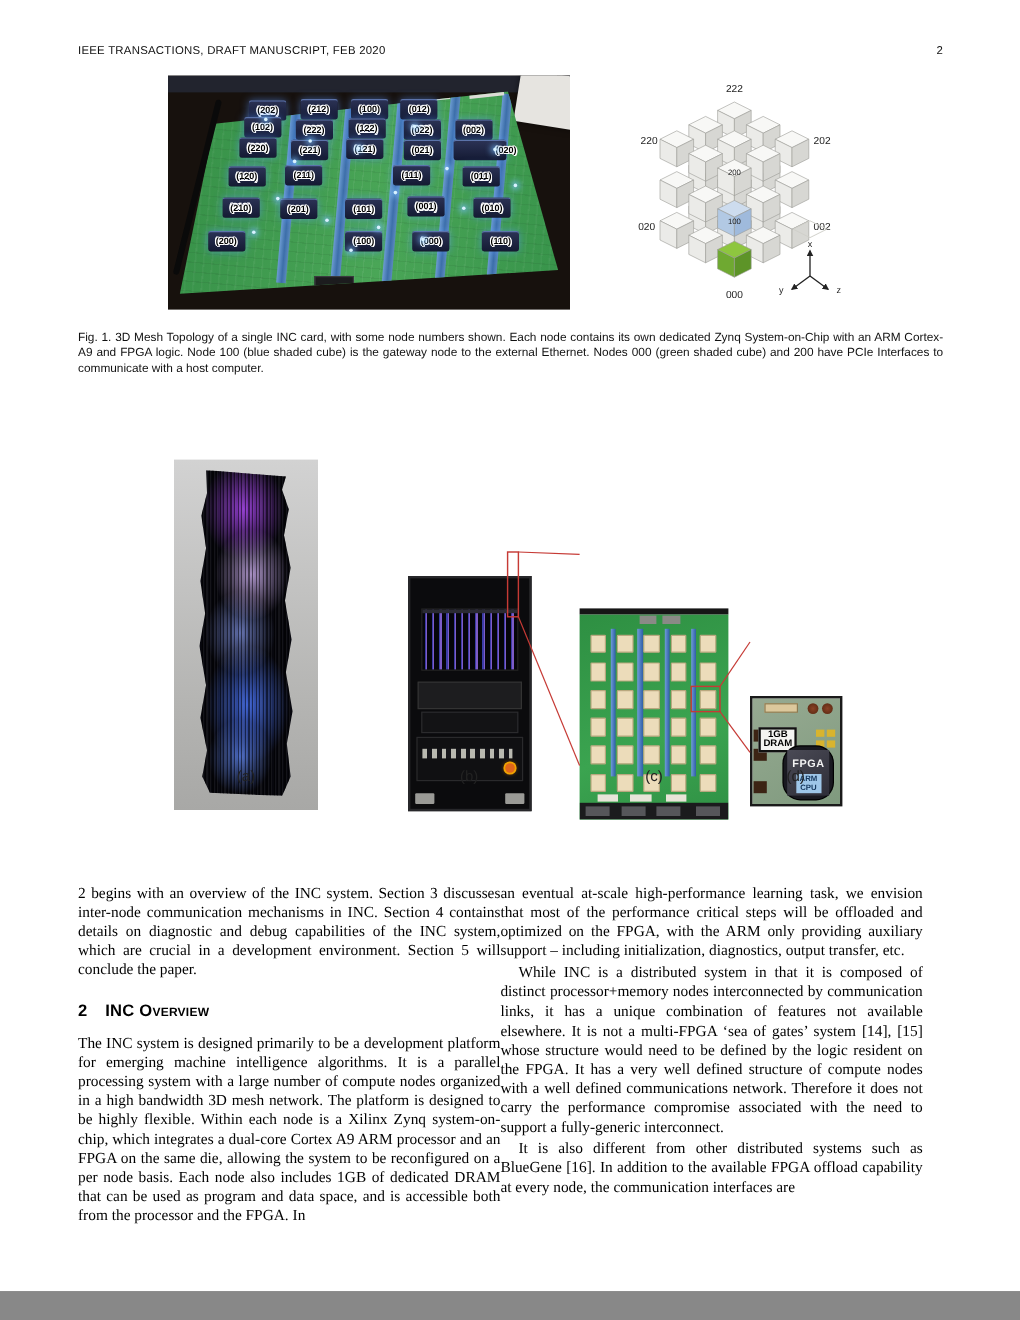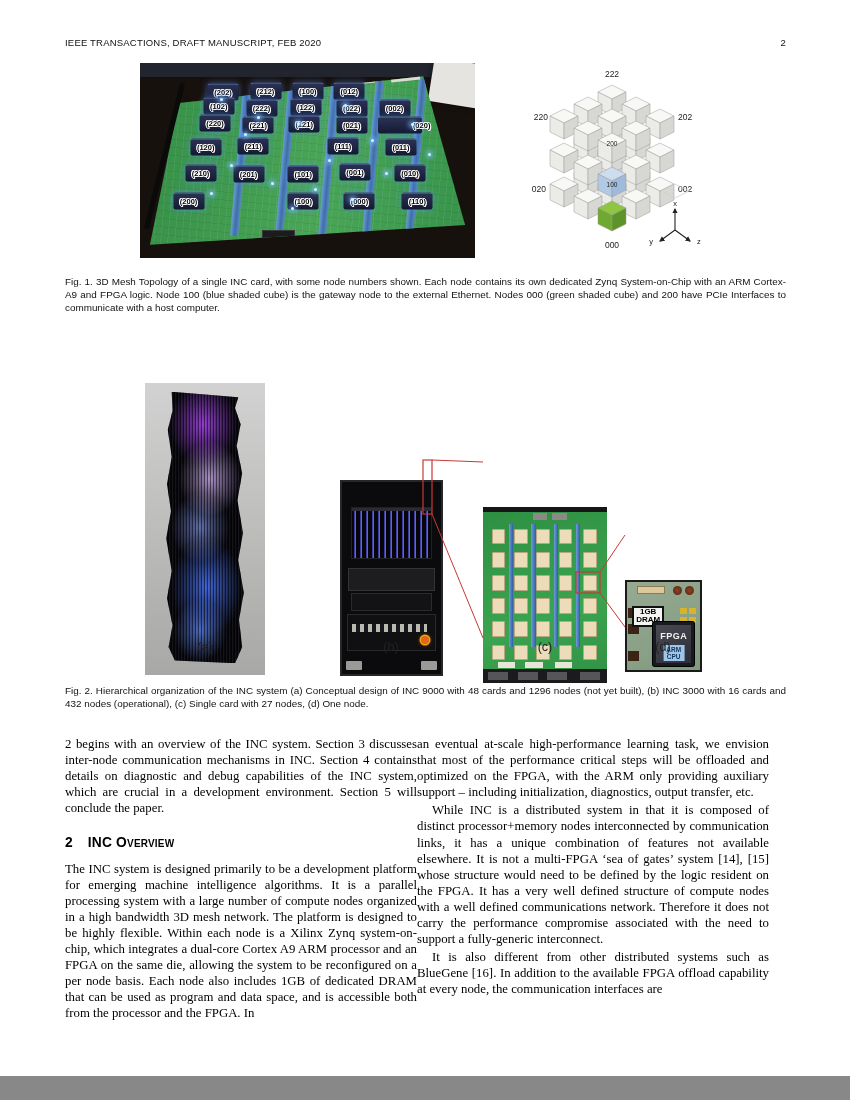--- a/index.html
+++ b/index.html
@@ -87,21 +87,21 @@
 
   
   .pd { left:560px; top:205px; width:77px; height:92px; background:linear-gradient(150deg,#97aa92,#7f9a7e); border:2px solid #1a1a1a; }
   .dconn { position:absolute; left:14%; top:4%; width:38%; height:10%; background:#dcc89c; border:1px solid #8a7a52; }
   .dcoil { position:absolute; top:5%; width:9px; height:9px; border-radius:50%; background:radial-gradient(#8a4226,#54250f); }
   .dpad { position:absolute; width:7px; height:6px; background:#d8b42e; }
   .ddark { position:absolute; left:2%; width:11px; height:10px; background:#3c2414; }
   .dram { position:absolute; left:7%; top:27%; width:44%; height:24%; background:#f4f4f2; border:2px solid #111;
           display:flex; flex-direction:column; align-items:center; justify-content:center;
           font-family:"Liberation Sans", sans-serif; font-weight:bold; font-size:8px; line-height:8.5px; color:#000; }
-  .fpga { position:absolute; left:36%; top:46%; width:56%; height:50%; background:#191920; border-radius:2px; padding:3px;
+  .fpga { position:absolute; left:36%; top:46%; width:56%; height:50%; background:#191920; border-radius:14px; padding:3px;
           box-shadow:0 0 0 1px #000; }
   .fpga .face { width:100%; height:100%; background:linear-gradient(145deg,#4a4a55,#2e2e38); position:relative;
           display:flex; align-items:flex-start; justify-content:center; }
   .fpga .face b { font-family:"Liberation Sans", sans-serif; font-size:9px; color:#f2f2f2; margin-top:6px; letter-spacing:.5px; }
   .arm { position:absolute; left:50%; bottom:2px; transform:translateX(-50%); background:#9ec6e8; color:#14365c;
          font-family:"Liberation Sans", sans-serif; font-weight:bold; font-size:6.5px; line-height:7px; text-align:center; padding:1px 3px; }
 
   .overlay { position:absolute; inset:0; pointer-events:none; }
 
   
@@ -448,21 +448,20 @@
       <line x1="535" y1="242" x2="560" y2="205" stroke="#c63a35" stroke-width="1"></line>
       <line x1="535" y1="263" x2="560" y2="297" stroke="#c63a35" stroke-width="1"></line>
     </svg>
 
     <div class="plabel" style="left:120px">(a)</div>
     <div class="plabel" style="left:306px">(b)</div>
     <div class="plabel" style="left:460px">(c)</div>
     <div class="plabel" style="left:578px">(d)</div>
   </div>
 
-  <div class="cap cap2">Fig. 2. Hierarchical organization of the INC system (a) Conceptual design of INC 9000 with 48 cards and 1296 nodes (not yet built), (b) INC 3000 with 16 cards and 432 nodes (operational), (c) Single card with 27 nodes, (d) One node.</div>
 
   <div class="cols">
     <div class="col">
       <p>2 begins with an overview of the INC system. Section 3 discusses inter-node communication mechanisms in INC. Section 4 contains details on diagnostic and debug capabilities of the INC system, which are crucial in a development environment. Section 5 will conclude the paper.</p>
       <div class="sechead">
         <span class="num">2</span><span class="sc">INC Overview</span>
       </div>
       <p>The INC system is designed primarily to be a development platform for emerging machine intelligence algorithms. It is a parallel processing system with a large number of compute nodes organized in a high bandwidth 3D mesh network. The platform is designed to be highly flexible. Within each node is a Xilinx Zynq system-on-chip, which integrates a dual-core Cortex A9 ARM processor and an FPGA on the same die, allowing the system to be reconfigured on a per node basis. Each node also includes 1GB of dedicated DRAM that can be used as program and data space, and is accessible both from the processor and the FPGA. In</p>
     </div>
     <div class="col">

